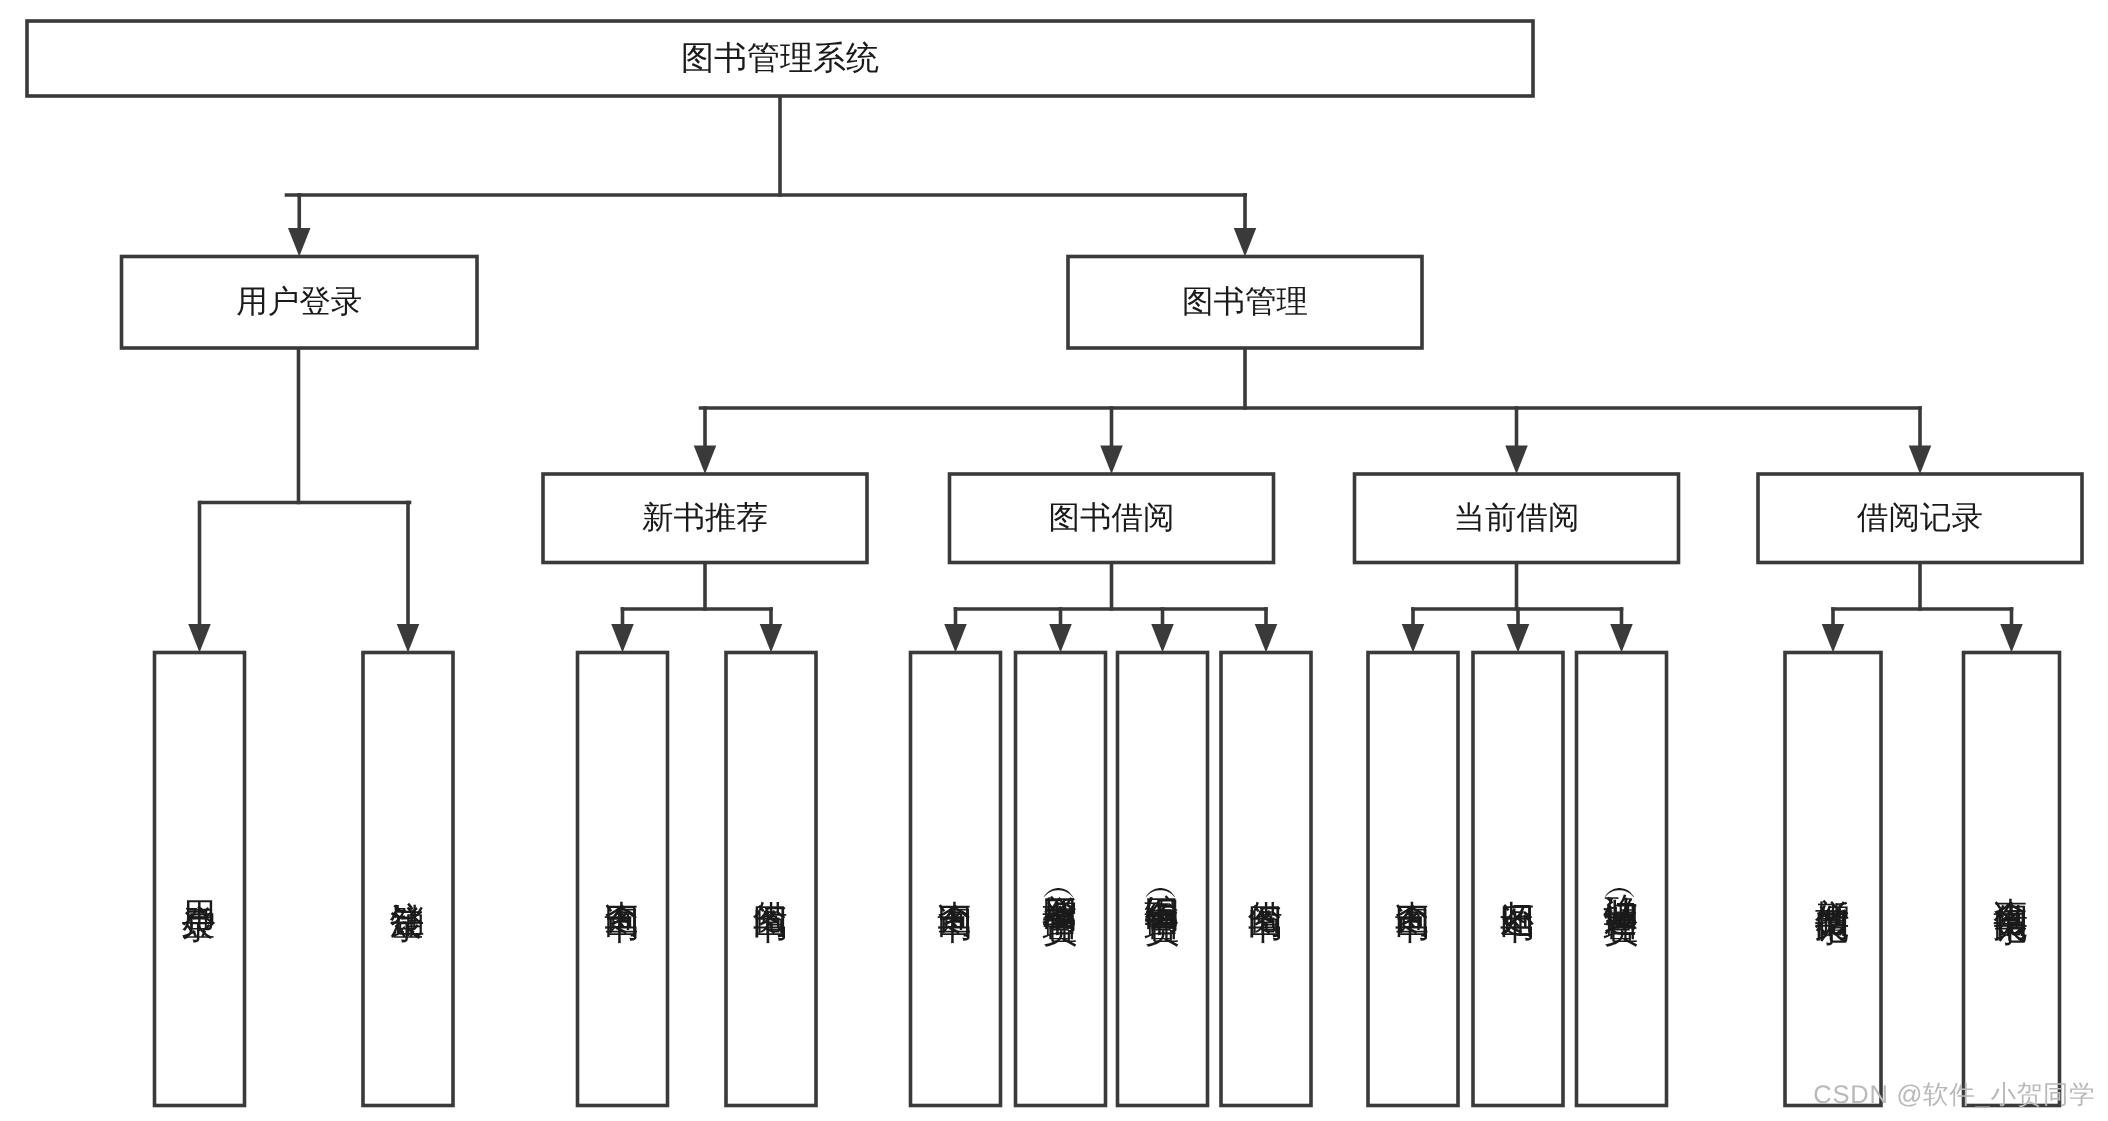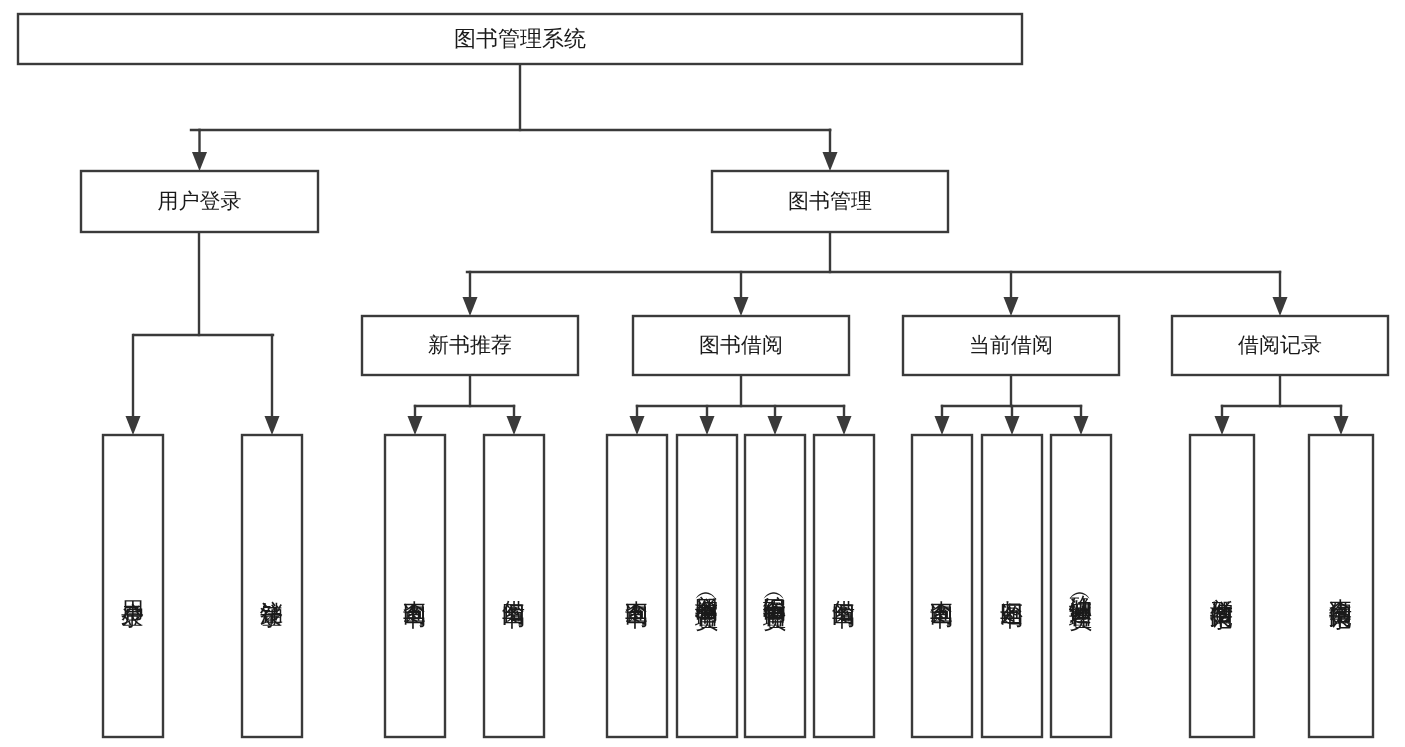--- a/index.html
+++ b/index.html
@@ -249,14 +249,15 @@
         <span class="vert-label">确认归还（管理员）</span>
       </div>
       <div class="vert-label-wrap" style="left: 1190px; top: 443px; width: 64px; height: 286px; align-items: center;">
         <span class="vert-label">新增借阅记录</span>
       </div>
       <div class="vert-label-wrap" style="left: 1309px; top: 443px; width: 64px; height: 286px; align-items: center;">
         <span class="vert-label">查询借阅记录</span>
       </div>
     </div>
 
+  <div id="watermark">CSDN @软件_小贺同学</div>
 
 </div>
 
 </body></html>

